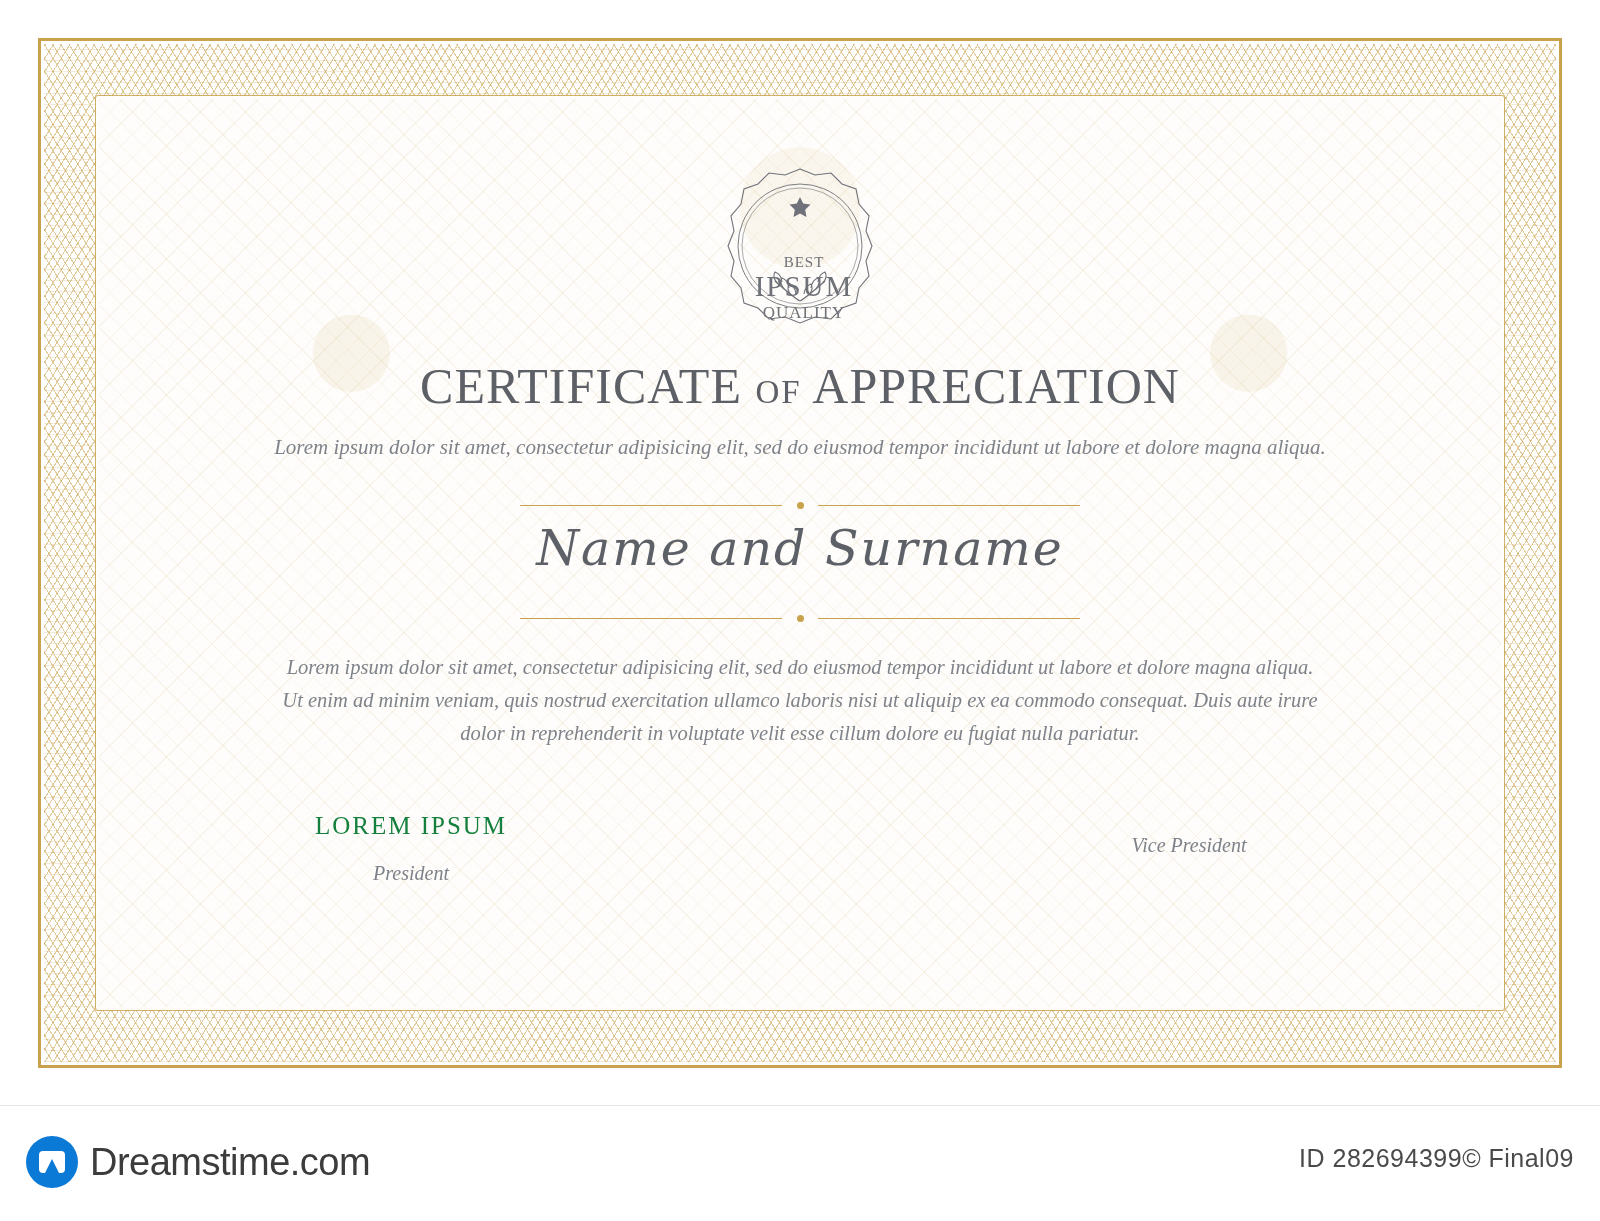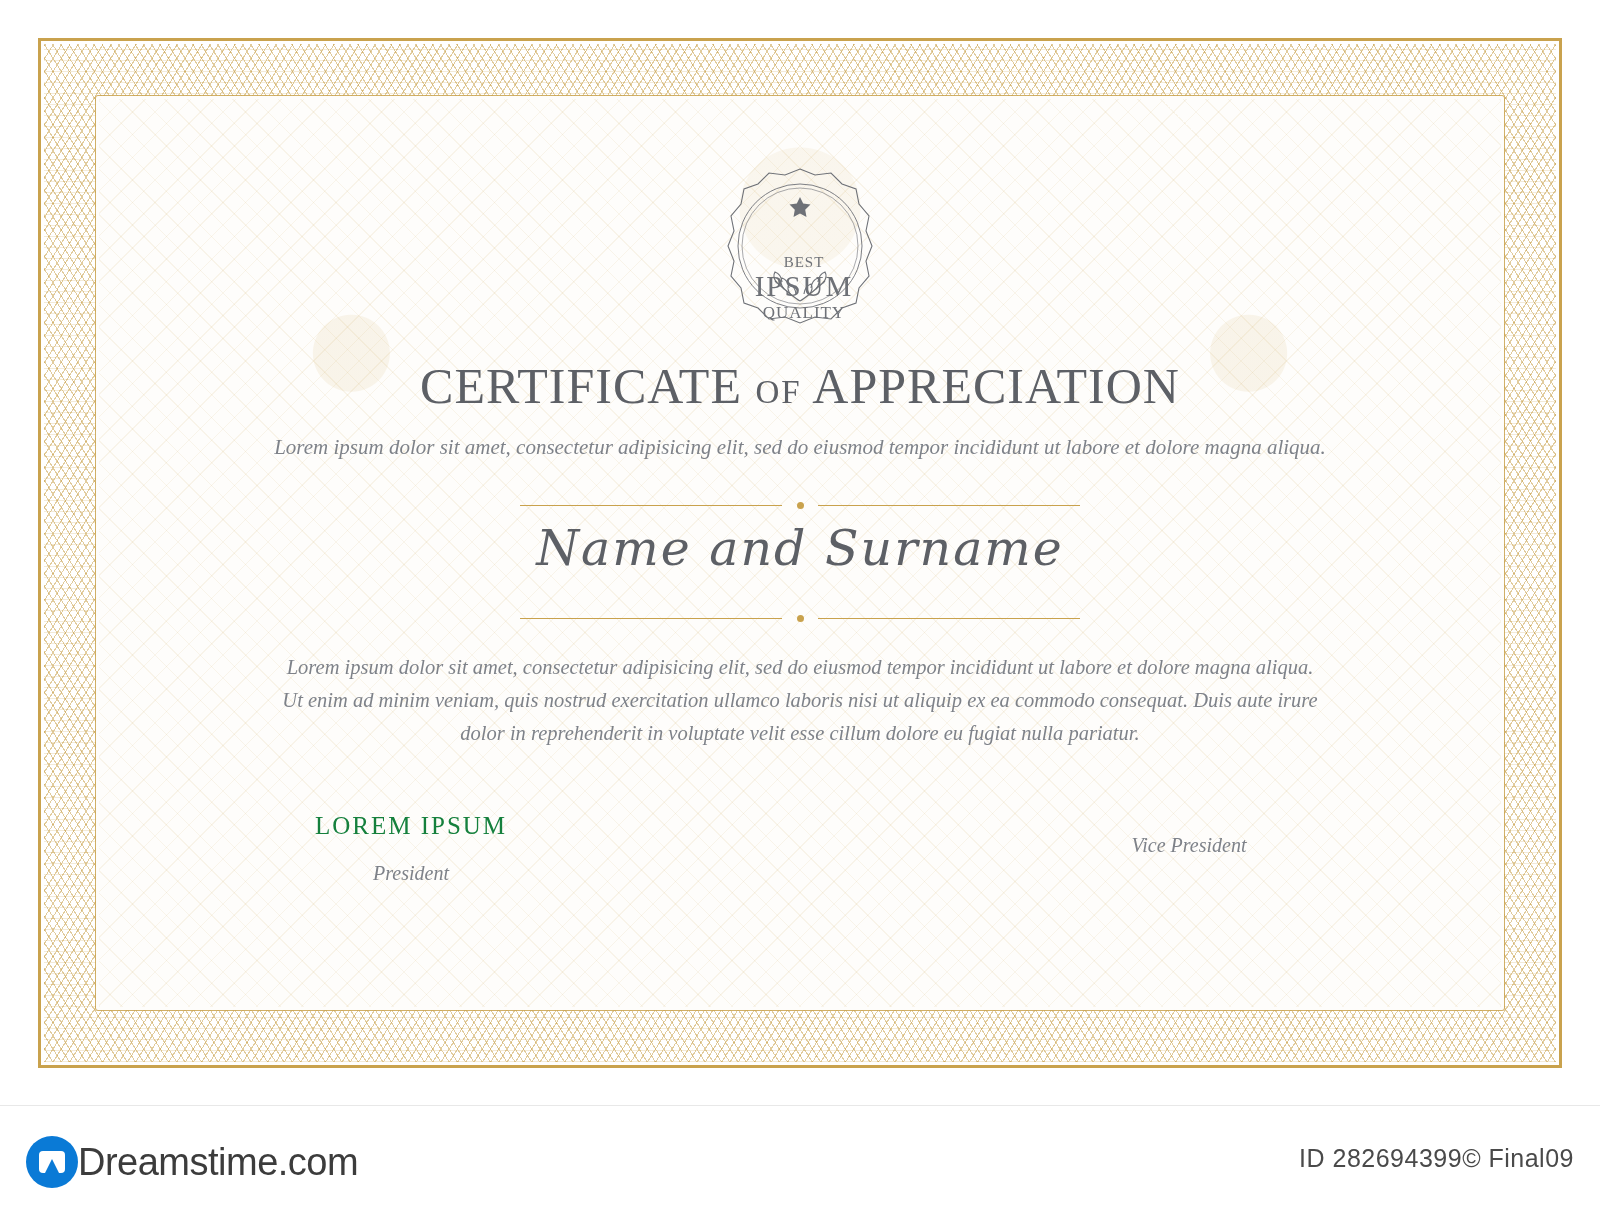--- a/index.html
+++ b/index.html
@@ -195,20 +195,21 @@
     height: 116px;
     background: #ffffff;
     border-top: 1px solid #e8e8e8;
   }
   .watermark {
     position: absolute;
     left: 26px;
     top: 30px;
     display: flex;
     align-items: center;
+    gap: 12px;
     justify-content: center;
   }
   .wm-logo {
     width: 52px; height: 52px;
     border-radius: 50%;
     background: #0a7ad6;
     position: relative;
     flex: none;
   }
   .wm-logo::before {

